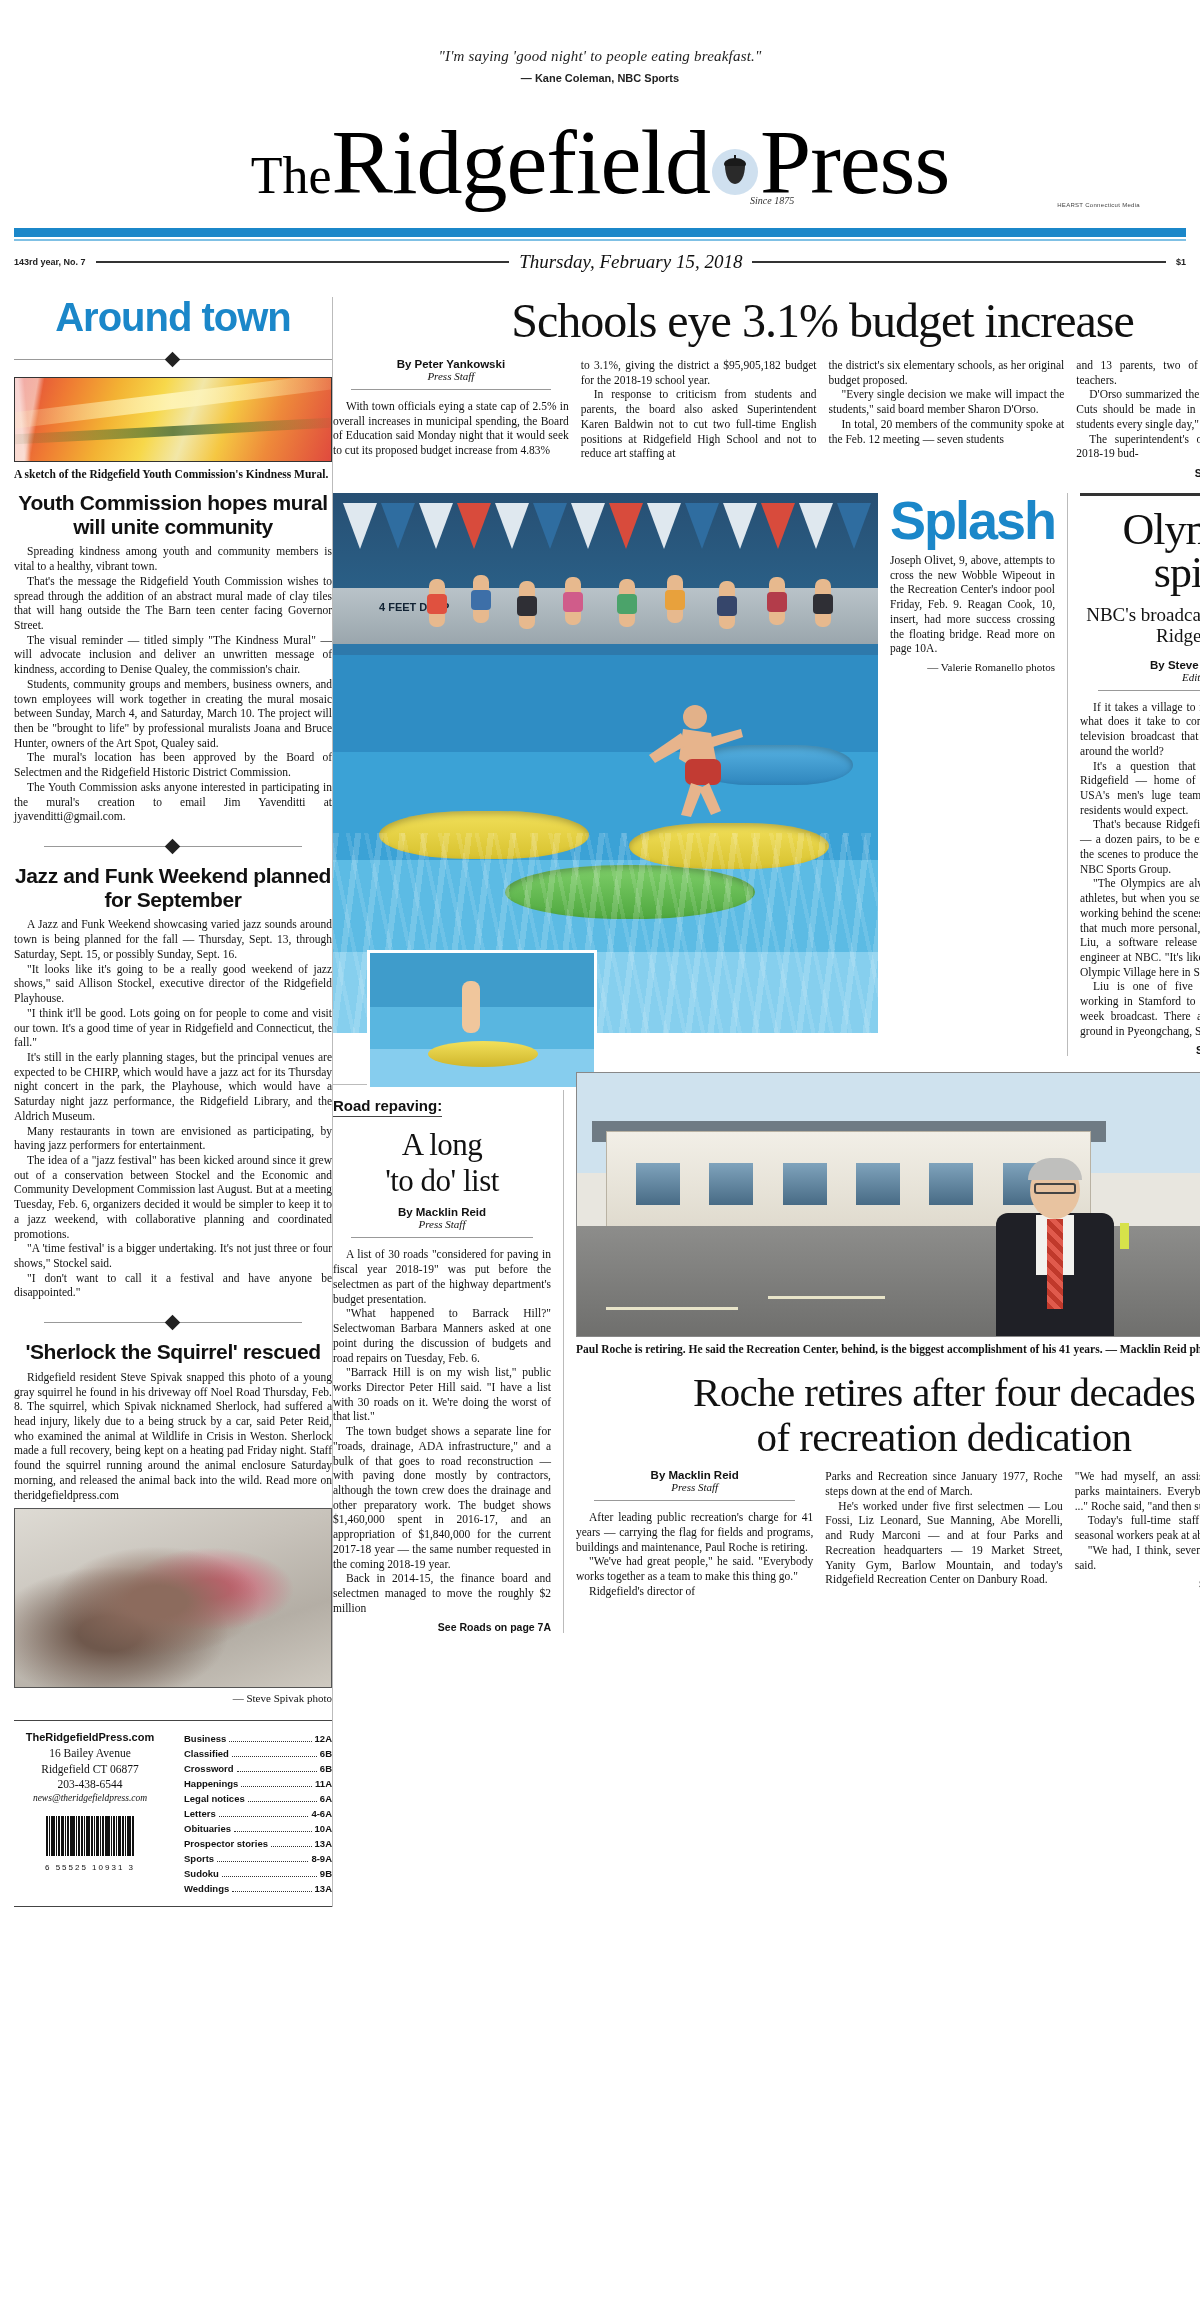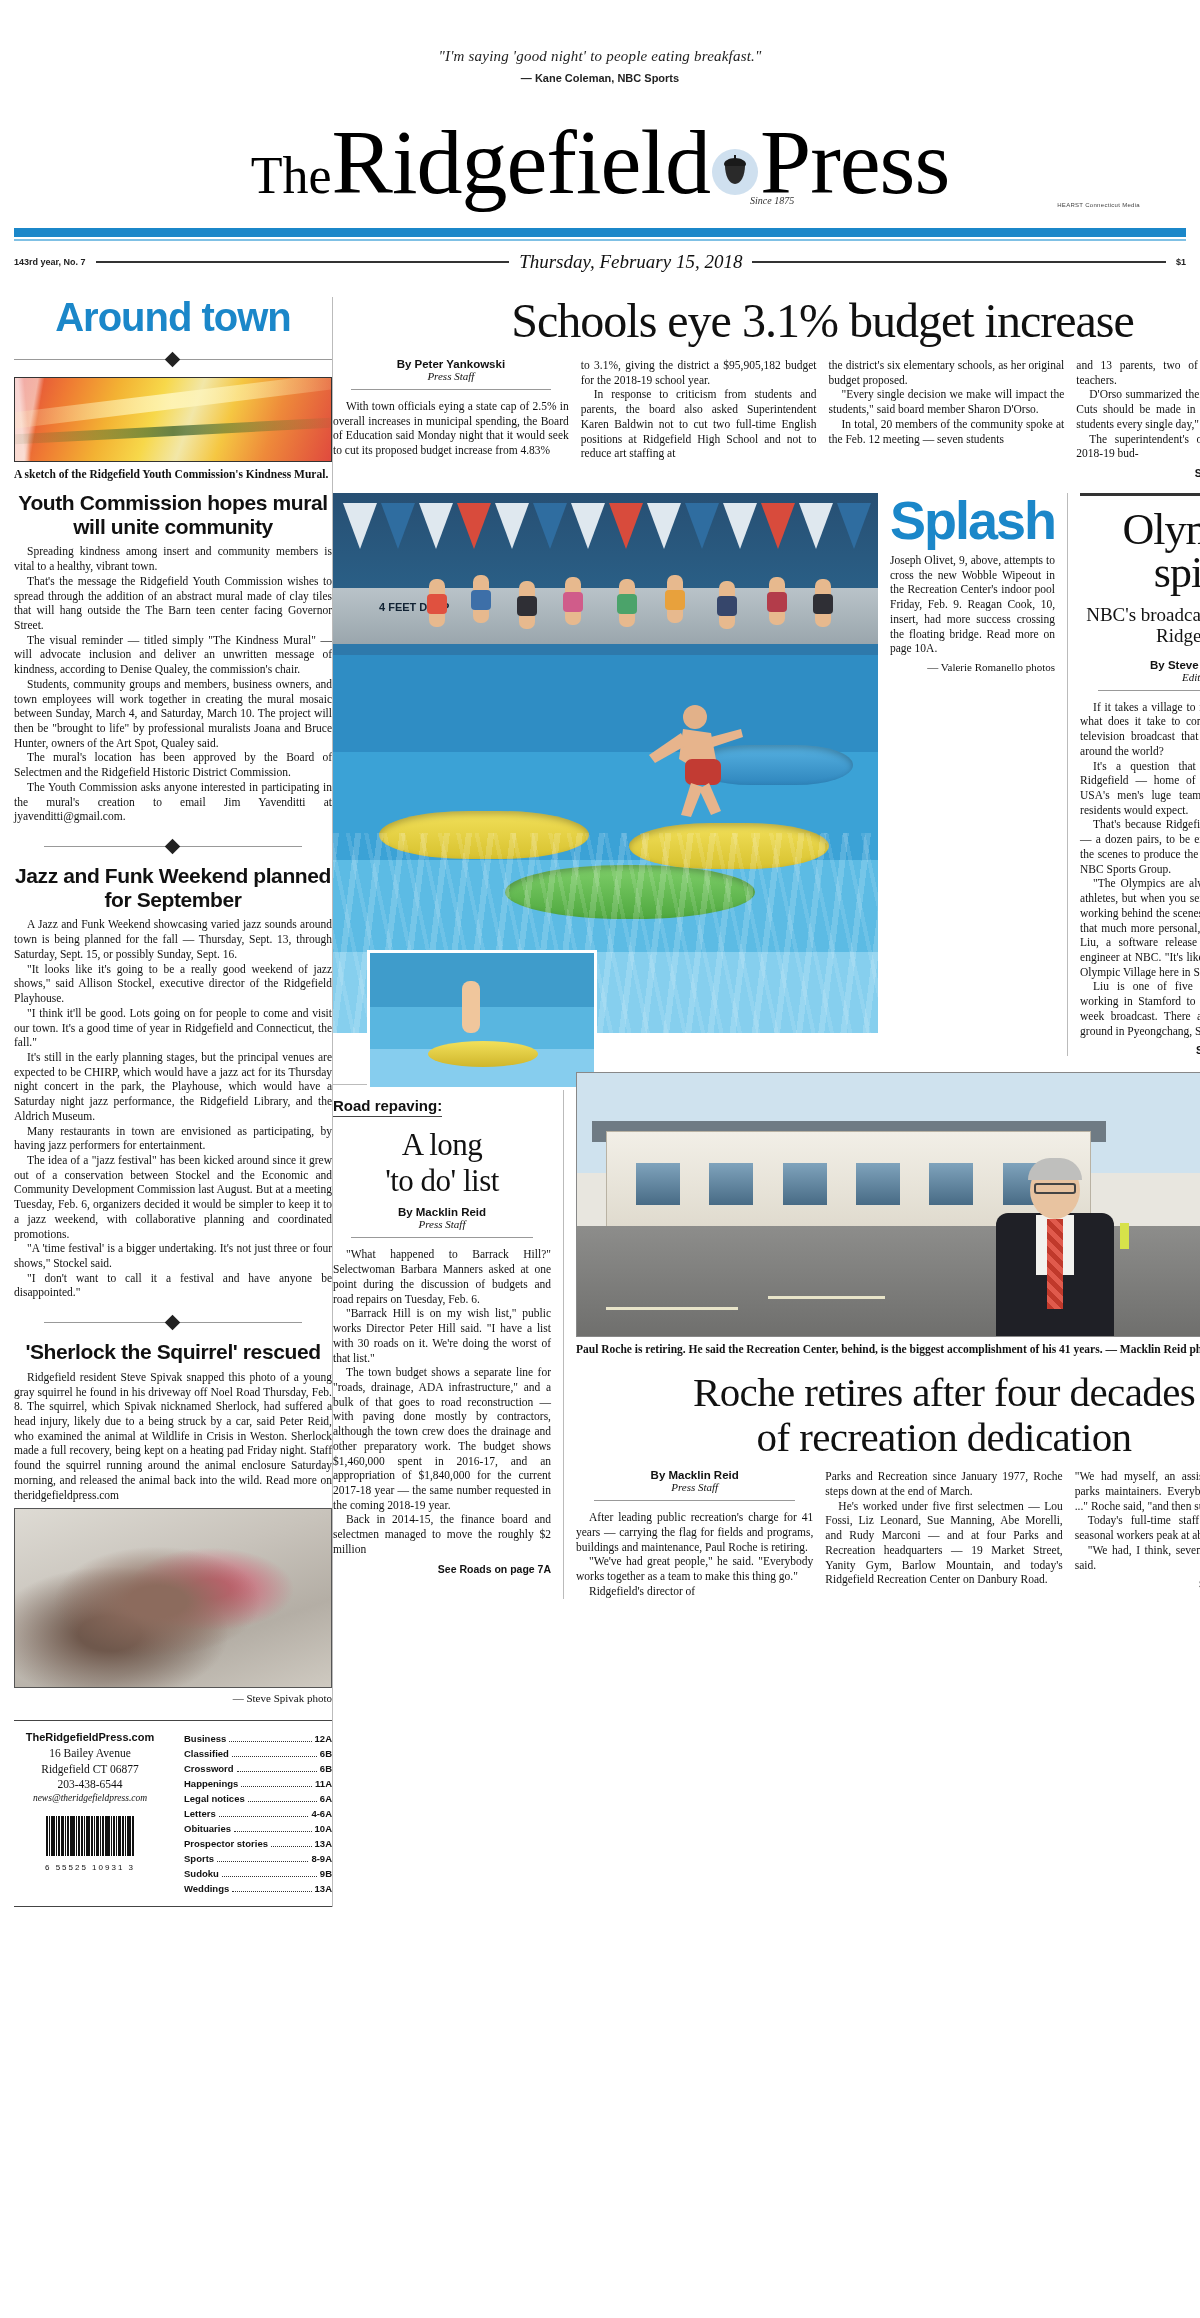--- a/index.html
+++ b/index.html
@@ -339,21 +339,21 @@
 
     <div class="colL">
       <div class="around-title">Around town</div>
       <div class="dia-rule"></div>
 
       <div class="mural"></div>
       <div class="photo-cap">A sketch of the Ridgefield Youth Commission's Kindness Mural.</div>
 
       <div class="sub-head">Youth Commission hopes mural will unite community</div>
       <div class="body-serif">
-        <p>Spreading kindness among insert and community members is vital to a healthy, vibrant town.</p>
+        <p>Spreading kindness among youth and community members is vital to a healthy, vibrant town.</p>
         <p>That's the message the Ridgefield Youth Commission wishes to spread through the addition of an abstract mural made of clay tiles that will hang outside the The Barn teen center facing Governor Street.</p>
         <p>The visual reminder — titled simply "The Kindness Mural" — will advocate inclusion and deliver an unwritten message of kindness, according to Denise Qualey, the commission's chair.</p>
         <p>Students, community groups and members, business owners, and town employees will work together in creating the mural mosaic between Sunday, March 4, and Saturday, March 10. The project will then be "brought to life" by professional muralists Joana and Bruce Hunter, owners of the Art Spot, Qualey said.</p>
         <p>The mural's location has been approved by the Board of Selectmen and the Ridgefield Historic District Commission.</p>
         <p>The Youth Commission asks anyone interested in participating in the mural's creation to email Jim Yavenditti at jyavenditti@gmail.com.</p>
       </div>
 
       <div class="dia-rule short"></div>
       <div class="sub-head">Jazz and Funk Weekend planned for September</div>
       <div class="body-serif">
@@ -630,20 +630,21 @@
           <div class="hr-thin"></div>
           <div class="kicker">Road repaving:</div>
           <div class="roads-head">A long</div>
           <div class="roads-head" style="margin-top:-6px">'to do' list</div>
           <div class="byline-blk">
             <div class="byline-name">By Macklin Reid</div>
             <div class="byline-role">Press Staff</div>
           </div>
           <div class="byline-rule"></div>
           <div class="body-serif">
+            <p>A list of 30 roads "considered for paving in fiscal year 2018-19" was put before the selectmen as part of the highway department's budget presentation.</p>
             <p>"What happened to Barrack Hill?" Selectwoman Barbara Manners asked at one point during the discussion of budgets and road repairs on Tuesday, Feb. 6.</p>
             <p>"Barrack Hill is on my wish list," public works Director Peter Hill said. "I have a list with 30 roads on it. We're doing the worst of that list."</p>
             <p>The town budget shows a separate line for "roads, drainage, ADA infrastructure," and a bulk of that goes to road reconstruction — with paving done mostly by contractors, although the town crew does the drainage and other preparatory work. The budget shows $1,460,000 spent in 2016-17, and an appropriation of $1,840,000 for the current 2017-18 year — the same number requested in the coming 2018-19 year.</p>
             <p>Back in 2014-15, the finance board and selectmen managed to move the roughly $2 million</p>
           </div>
           <div class="jump">See Roads on page 7A</div>
         </div>
 
         <div class="vrule"></div>
 

